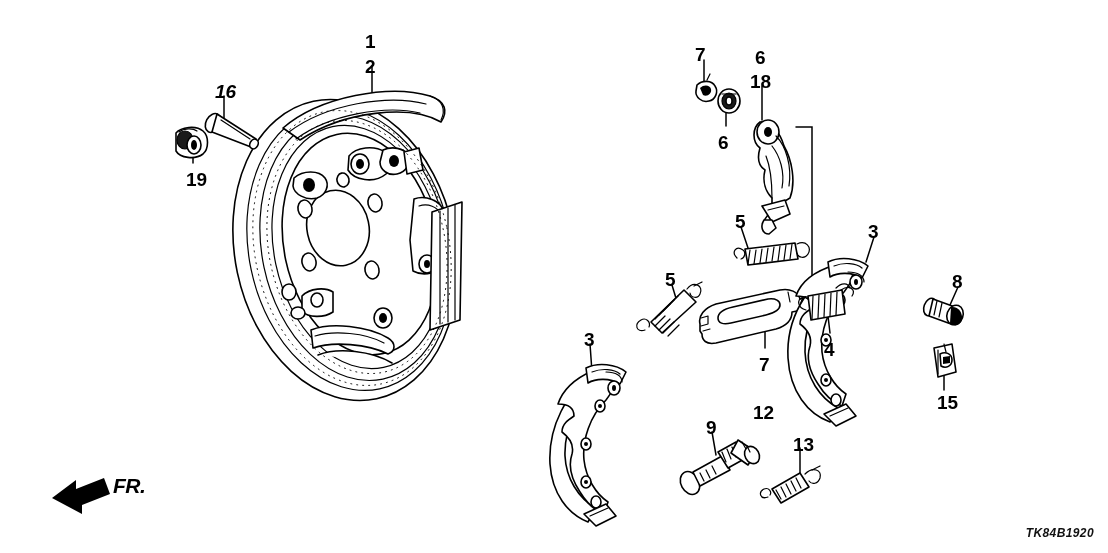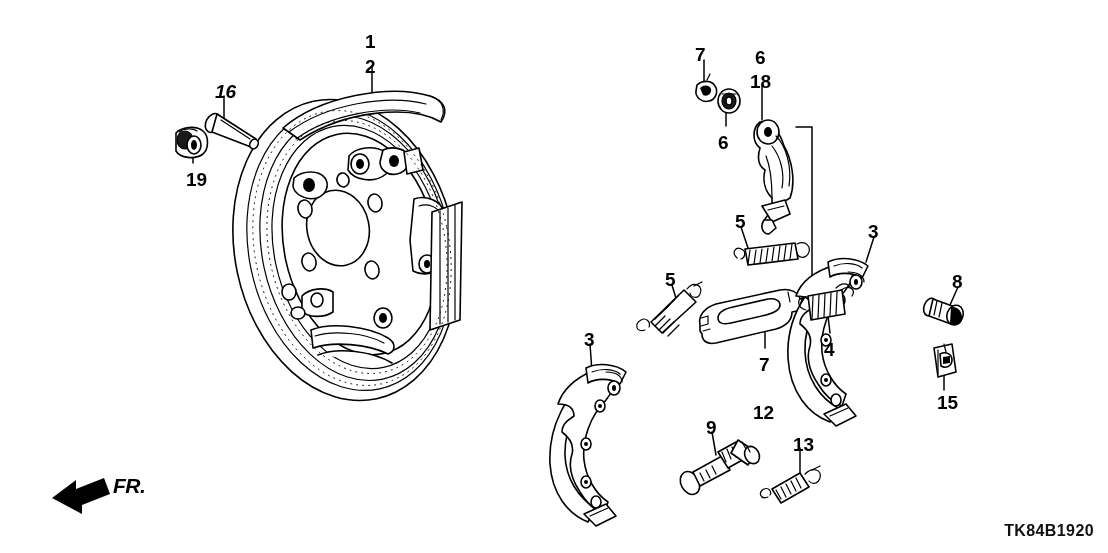--- a/index.html
+++ b/index.html
@@ -3,22 +3,22 @@
 <meta charset="utf-8">
 <style>
   html,body{margin:0;padding:0;background:#ffffff;}
   body{width:1108px;height:553px;overflow:hidden;
        font-family:"Liberation Sans",sans-serif;color:#000;}
   #stage{position:relative;width:1108px;height:553px;background:#fff;}
   #art{position:absolute;left:0;top:0;width:1108px;height:553px;}
   .lbl{position:absolute;font-family:"Liberation Sans",sans-serif;
        font-size:19px;font-weight:700;color:#000;line-height:1;
        white-space:nowrap;letter-spacing:0px;}
-  #partno{position:absolute;right:14px;bottom:13px;font-size:16px;
-          font-weight:700;letter-spacing:.4px;color:#111;}
+  #partno{position:absolute;right:14px;bottom:13px;font-size:12px;
+          font-weight:700;letter-spacing:.4px;color:#111;font-style:italic;}
   .fr{position:absolute;left:52px;top:473px;font-size:21px;font-weight:700;
       font-style:italic;letter-spacing:-0.5px;margin-left:29px;}
 </style>
 </head>
 <body>
 
 <div id="stage">
 
   <svg id="art" viewBox="0 0 1108 553">
     <defs>

